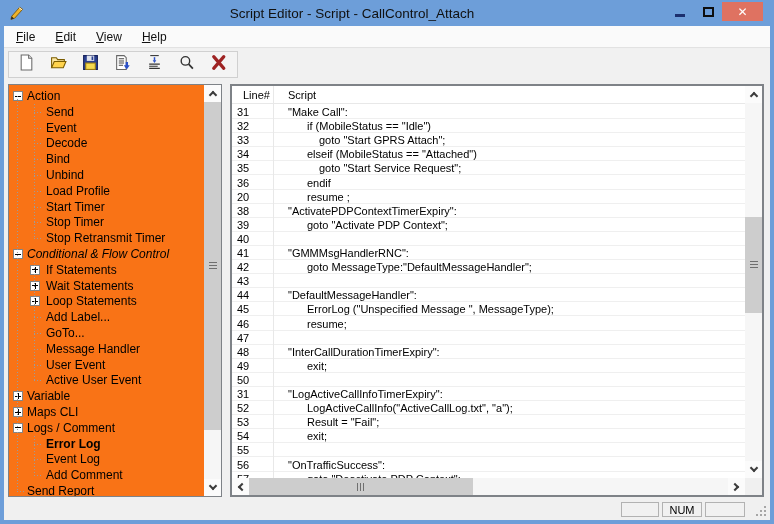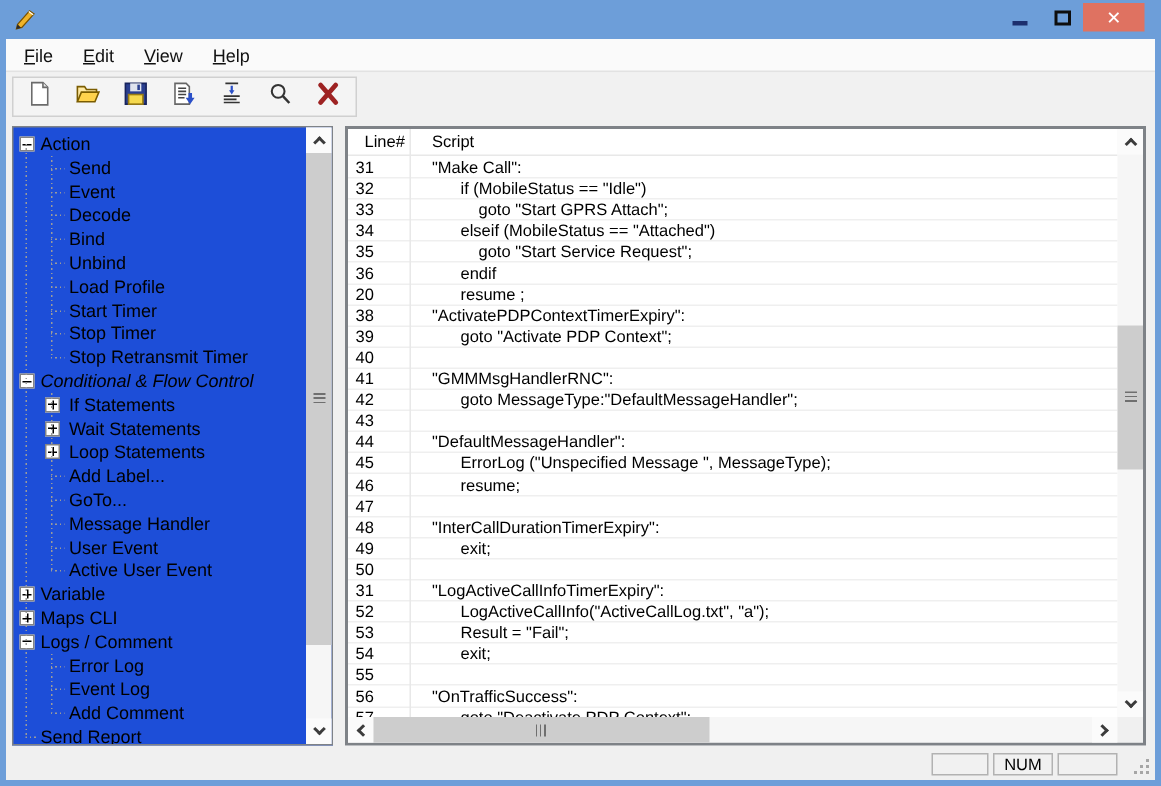--- a/index.html
+++ b/index.html
@@ -31,21 +31,21 @@
   
   .toolbar{position:absolute;left:0;top:23px;width:766px;height:31px;background:#f1f1f1;}
   .tbband{position:absolute;left:4px;top:2px;width:230px;height:27px;
     border:1px solid #d0d0d0;background:#f4f4f4;display:flex;align-items:center;
     padding-left:5px;gap:8px;}
   .tb-btn{width:24px;height:22px;display:flex;align-items:center;justify-content:center;}
   .tb-btn svg{width:17px;height:17px;}
   
   .main{position:absolute;left:0;top:54px;width:766px;height:420px;}
   .tree-panel{position:absolute;left:4px;top:4px;width:214px;height:413px;
-    background:#1d4ed8;border:1px solid #7e8287;}
+    background:#f97316;border:1px solid #7e8287;}
   .tree-items{position:absolute;left:0;top:0;width:195px;height:411px;overflow:hidden;}
   .trow{position:absolute;left:0;width:100%;height:16px;}
   .tlabel{position:absolute;top:1px;font-size:12px;color:#000;white-space:nowrap;}
   .expbox{position:absolute;top:3px;width:10px;height:10px;border:1px solid #848484;
     background:#fff;display:flex;align-items:center;justify-content:center;}
   .expbox .h{width:6px;height:1px;background:#000;}
   .expbox .v{position:absolute;width:1px;height:6px;background:#000;}
   .dash{position:absolute;top:8px;height:1px;width:9px;
     background:repeating-linear-gradient(to right,#9b9b9b 0 1px,transparent 1px 3px);}
   .vline{position:absolute;width:1px;
@@ -91,20 +91,21 @@
 <div class="window">
 
   <div class="titlebar">
     <span class="app-icon">
       <svg viewBox="0 0 16 16">
         <path d="M3.5 11.5l7.5-8.5 2.8 2-7.6 8.4-3.4 1z" fill="#f0b429" stroke="#7a5200" stroke-width="0.8"></path>
         <path d="M3.5 11.5l-0.8 3 3-0.9z" fill="#2b2b2b"></path>
         <path d="M10.5 3.5l2.8 2" stroke="#fff" stroke-width="0.8"></path>
       </svg>
     </span>
+    <span class="title">Script Editor - Script - CallControl_Attach</span>
     <span class="winbtns">
       <span class="btn-min">
           <span class="minglyph"></span>
         </span>
       <span class="btn-max">
           <span class="maxglyph"></span>
         </span>
       <span class="btn-close">✕</span>
     </span>
   </div>
@@ -277,21 +278,21 @@
               <span class="tlabel" style="left: 18px;">Maps CLI</span>
             </div>
             <div class="trow" style="top: 334.8px;">
               <span class="expbox" style="left: 4px;">
                 <span class="h"></span>
               </span>
               <span class="tlabel" style="left: 18px;">Logs / Comment</span>
             </div>
             <div class="trow" style="top: 350.6px;">
               <span class="dash" style="left: 25px;"></span>
-              <span class="tlabel" style="left: 37px;">Error Log</span>
+              <span class="tlabel" style="left: 37px; font-weight: bold;">Error Log</span>
             </div>
             <div class="trow" style="top: 366.4px;">
               <span class="dash" style="left: 25px;"></span>
               <span class="tlabel" style="left: 37px;">Event Log</span>
             </div>
             <div class="trow" style="top: 382.2px;">
               <span class="dash" style="left: 25px;"></span>
               <span class="tlabel" style="left: 37px;">Add Comment</span>
             </div>
             <div class="trow" style="top: 398px;">

